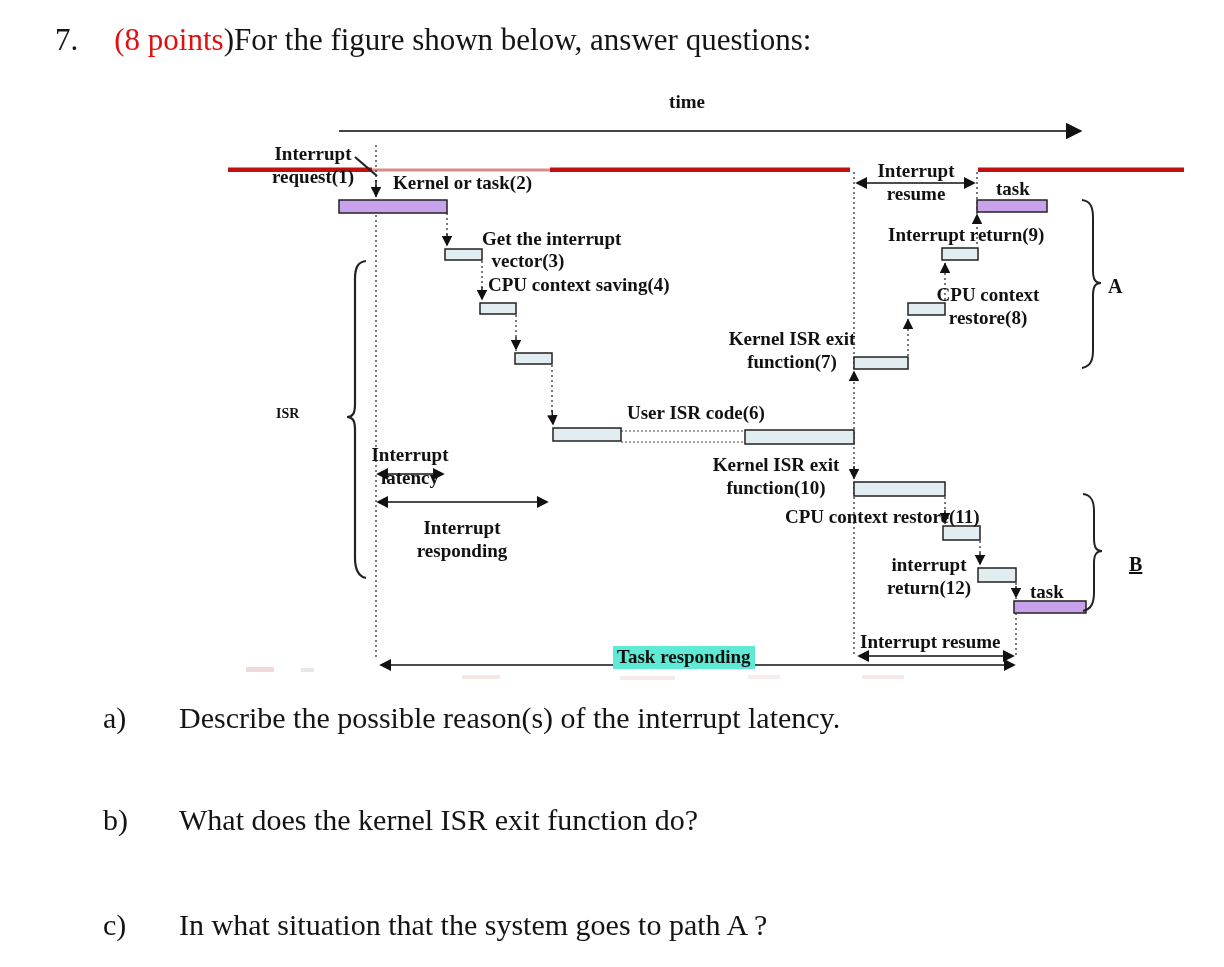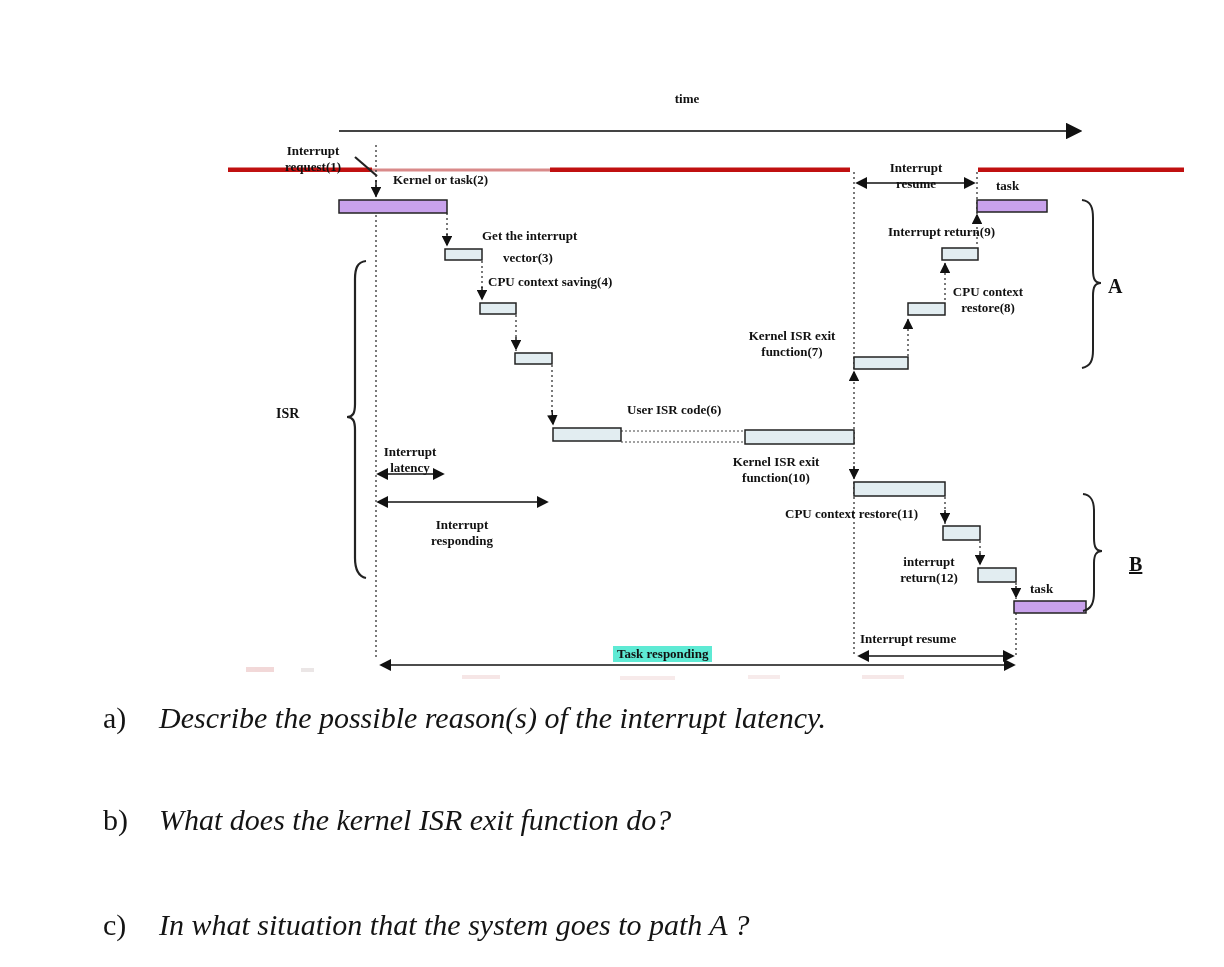--- a/index.html
+++ b/index.html
@@ -2,34 +2,37 @@
 <html style="--red-line: #c01010; --red-line-light: #d98a8a; --bar-fill: #e2edf1; --purple-fill: #c9a2ec; --ink: #141414;"><head>
 <meta charset="utf-8">
 <style>
   html,body{margin:0;padding:0;background:#fff;}
   .page{position:relative;width:1224px;height:967px;background:#fff;overflow:hidden;
         font-family:"Liberation Serif","DejaVu Serif",serif;color:var(--ink,#141414);}
   .title{position:absolute;left:55px;top:22px;font-size:31px;white-space:nowrap;}
   .title .num{display:inline-block;margin-right:36px;}
   .title .red{color:#e01010;}
   svg.layer{position:absolute;left:0;top:0;}
-  .dl{position:absolute;font-weight:bold;font-size:13px;line-height:1.2;white-space:nowrap;color:#111;}
+  .dl{position:absolute;font-weight:bold;font-size:19px;line-height:1.2;white-space:nowrap;color:#111;}
   .ctr{transform:translateX(-50%);text-align:center;}
   .q{position:absolute;font-size:30px;white-space:nowrap;}
   .q .qlab{position:absolute;left:0;top:0;}
-  .q .qtext{position:absolute;left:56px;top:0;font-style:italic;}
+  .q .qtext{position:absolute;left:76px;top:0;}
   .underl{text-decoration:underline;}
   .bigletter{font-size:20px;}
   .whitebg{background:#5eead4;padding:0 4px;}
 </style>
 </head>
 <body>
 
 <div class="page">
 
+  <div class="title">
+    <span class="num">7.</span><span class="red">(8 points</span><span>)For the figure shown below, answer questions:</span>
+  </div>
 
   <svg class="layer" width="1224" height="700" viewBox="0 0 1224 700">
     <defs>
       <marker id="arr" viewBox="0 0 10 10" refX="8.5" refY="5" markerWidth="7.5" markerHeight="7.5" orient="auto-start-reverse">
           <path d="M0,0L10,5L0,10z" fill="#111"></path>
         </marker>
     </defs>
 
     <line x1="339" y1="131" x2="1080" y2="131" stroke="#444" stroke-width="2.2" marker-end="url(#arr)"></line>
 

